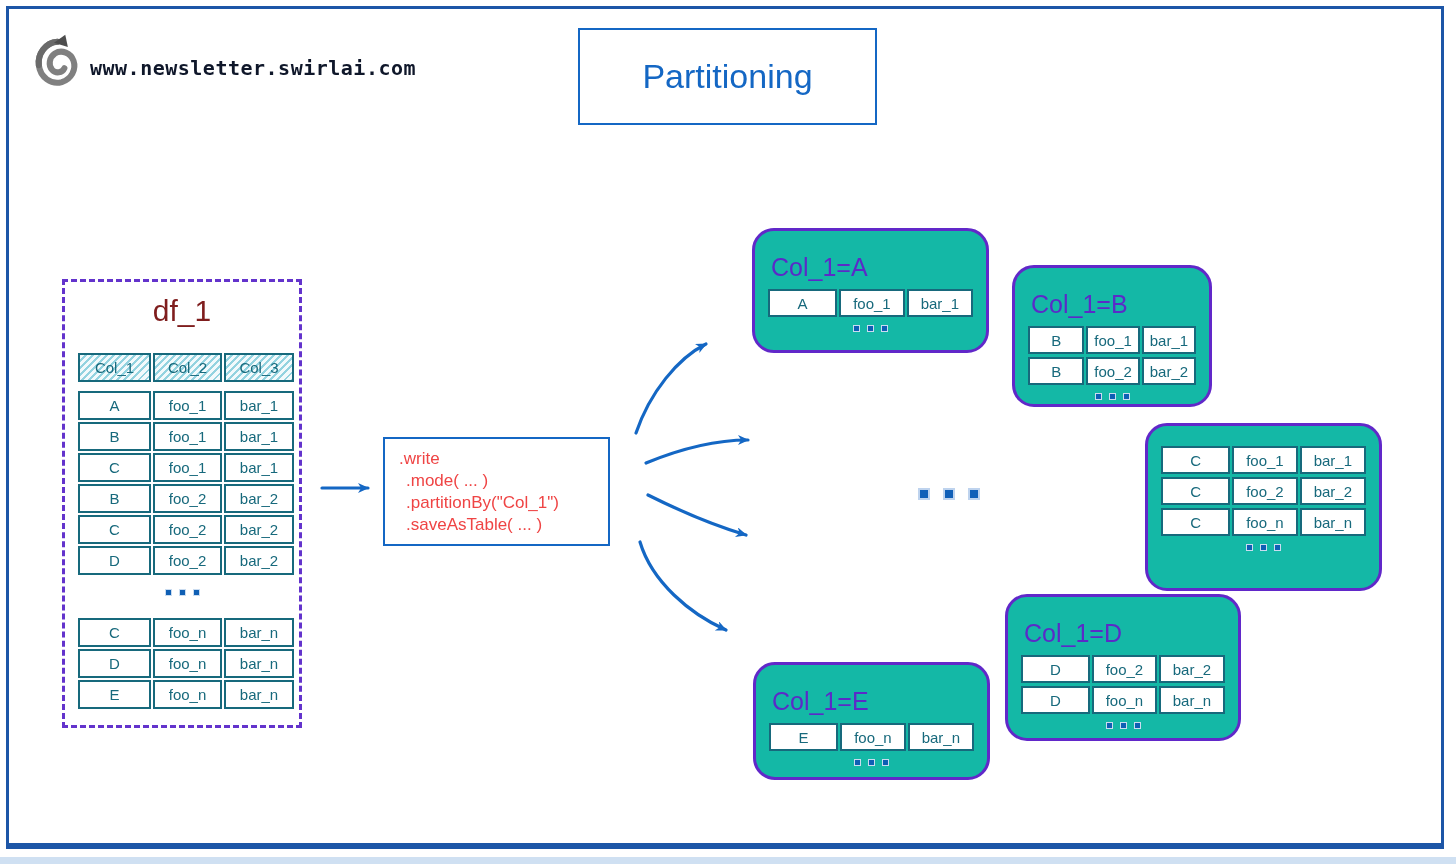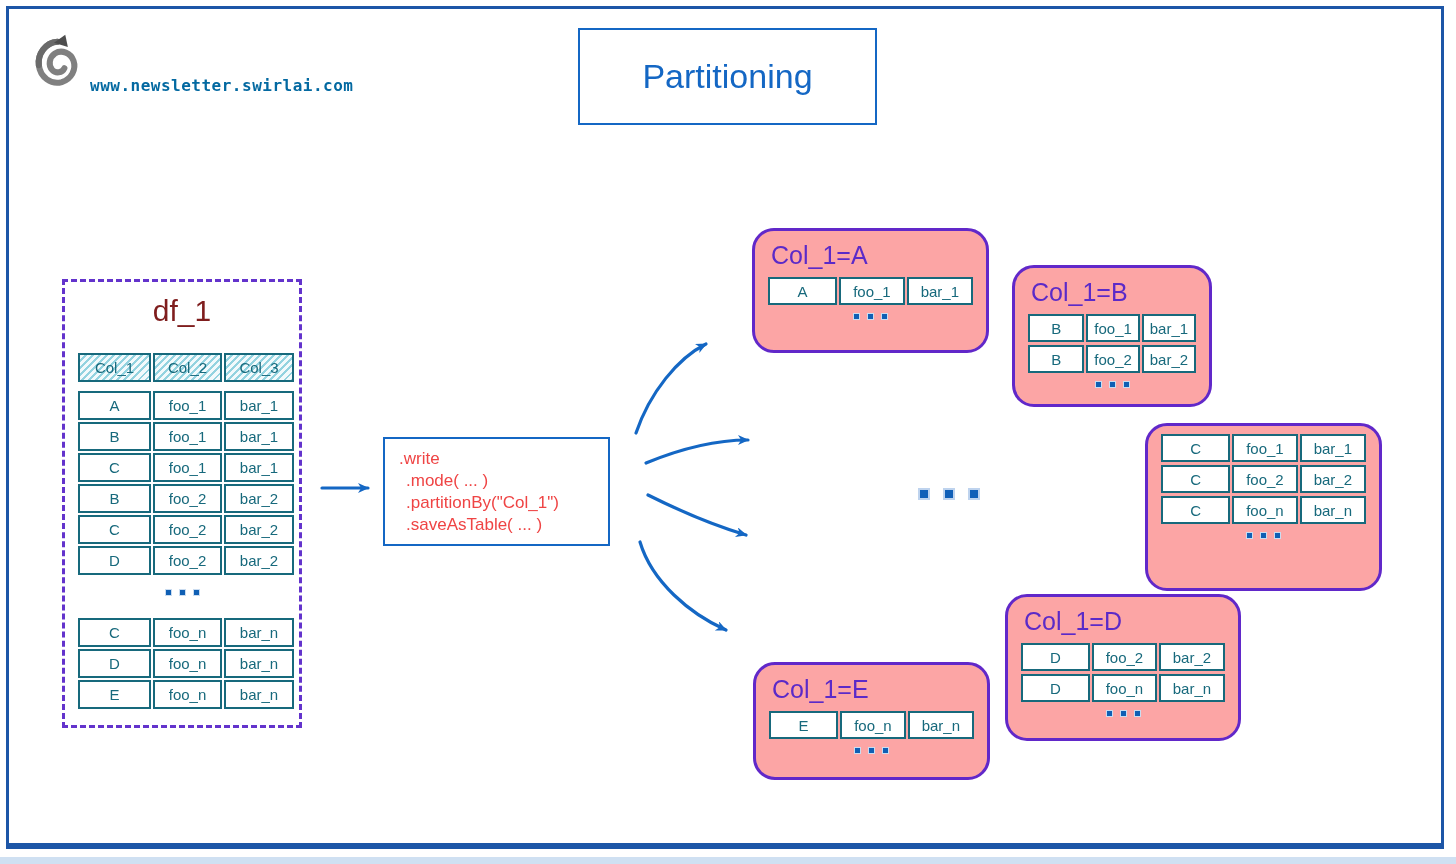--- a/index.html
+++ b/index.html
@@ -6,21 +6,21 @@
   html,body { width:1456px; height:864px; background:#ffffff; font-family:"Liberation Sans", sans-serif; }
   #canvas { position:relative; width:1456px; height:864px; background:#ffffff; overflow:hidden; }
 
   .footer-strip { position:absolute; left:0; bottom:0; width:1456px; height:7px; background:#cfe0f2; }
   .frame { position:absolute; left:6px; top:6px; width:1438px; height:843px;
            border:3px solid #1d56a7; border-bottom-width:6px; background:transparent; }
 
   
   .logo { position:absolute; left:28px; top:30px; width:52px; height:60px; }
   .site-url { position:absolute; left:90px; top:56px; font-family:"DejaVu Sans Mono", monospace;
-              font-size:16px; font-weight:700; color:#0369a1; letter-spacing:0.5px;margin-top:20px; }
+              font-size:20px; font-weight:700; color:#0f172a; letter-spacing:0.5px; }
 
   
   .title-box { position:absolute; left:578px; top:28px; width:299px; height:97px;
                border:2px solid #1467c4; display:flex; align-items:center; justify-content:center; }
   .title-box span { color:#1467c4; font-size:34px; }
 
   
   .df-panel { position:absolute; left:62px; top:279px; width:240px; height:449px;
               border:3px dashed #6333cc; }
   .df-title { position:absolute; left:0; top:12px; width:100%; text-align:center;
@@ -48,22 +48,22 @@
   .code-line.indent { padding-left:7px; }
 
   
   .arrows-svg { position:absolute; left:310px; top:330px; width:480px; height:335px; pointer-events:none; }
 
   
   .big-ellipsis { position:absolute; left:918px; top:488px; display:flex; gap:13px; }
   .bigdot { width:12px; height:12px; background:#1160b8; border:2px solid #bed3ee; }
 
   
-  .partition { position:absolute; border:3px solid #6128c9; border-radius:22px; background:#fca5a5;
-               padding:8px 13px 0 13px; }
+  .partition { position:absolute; border:3px solid #6128c9; border-radius:22px; background:#14b8a6;
+               padding:20px 13px 0 13px; }
   .partition-title { color:#5b2ac8; font-size:25px; margin:2px 0 7px 3px; }
   .partition .tcell { height:28px; }
   .partition .rows { gap:3px; }
   .partition .dots { margin-top:9px; }
   .p0 { left:752px; top:228px; width:237px; height:125px; }
   .p1 { left:1012px; top:265px; width:200px; height:142px; }
   .p2 { left:1145px; top:423px; width:237px; height:168px; }
   .p3 { left:1005px; top:594px; width:236px; height:147px; }
   .p4 { left:753px; top:662px; width:237px; height:118px; }
 </style>

